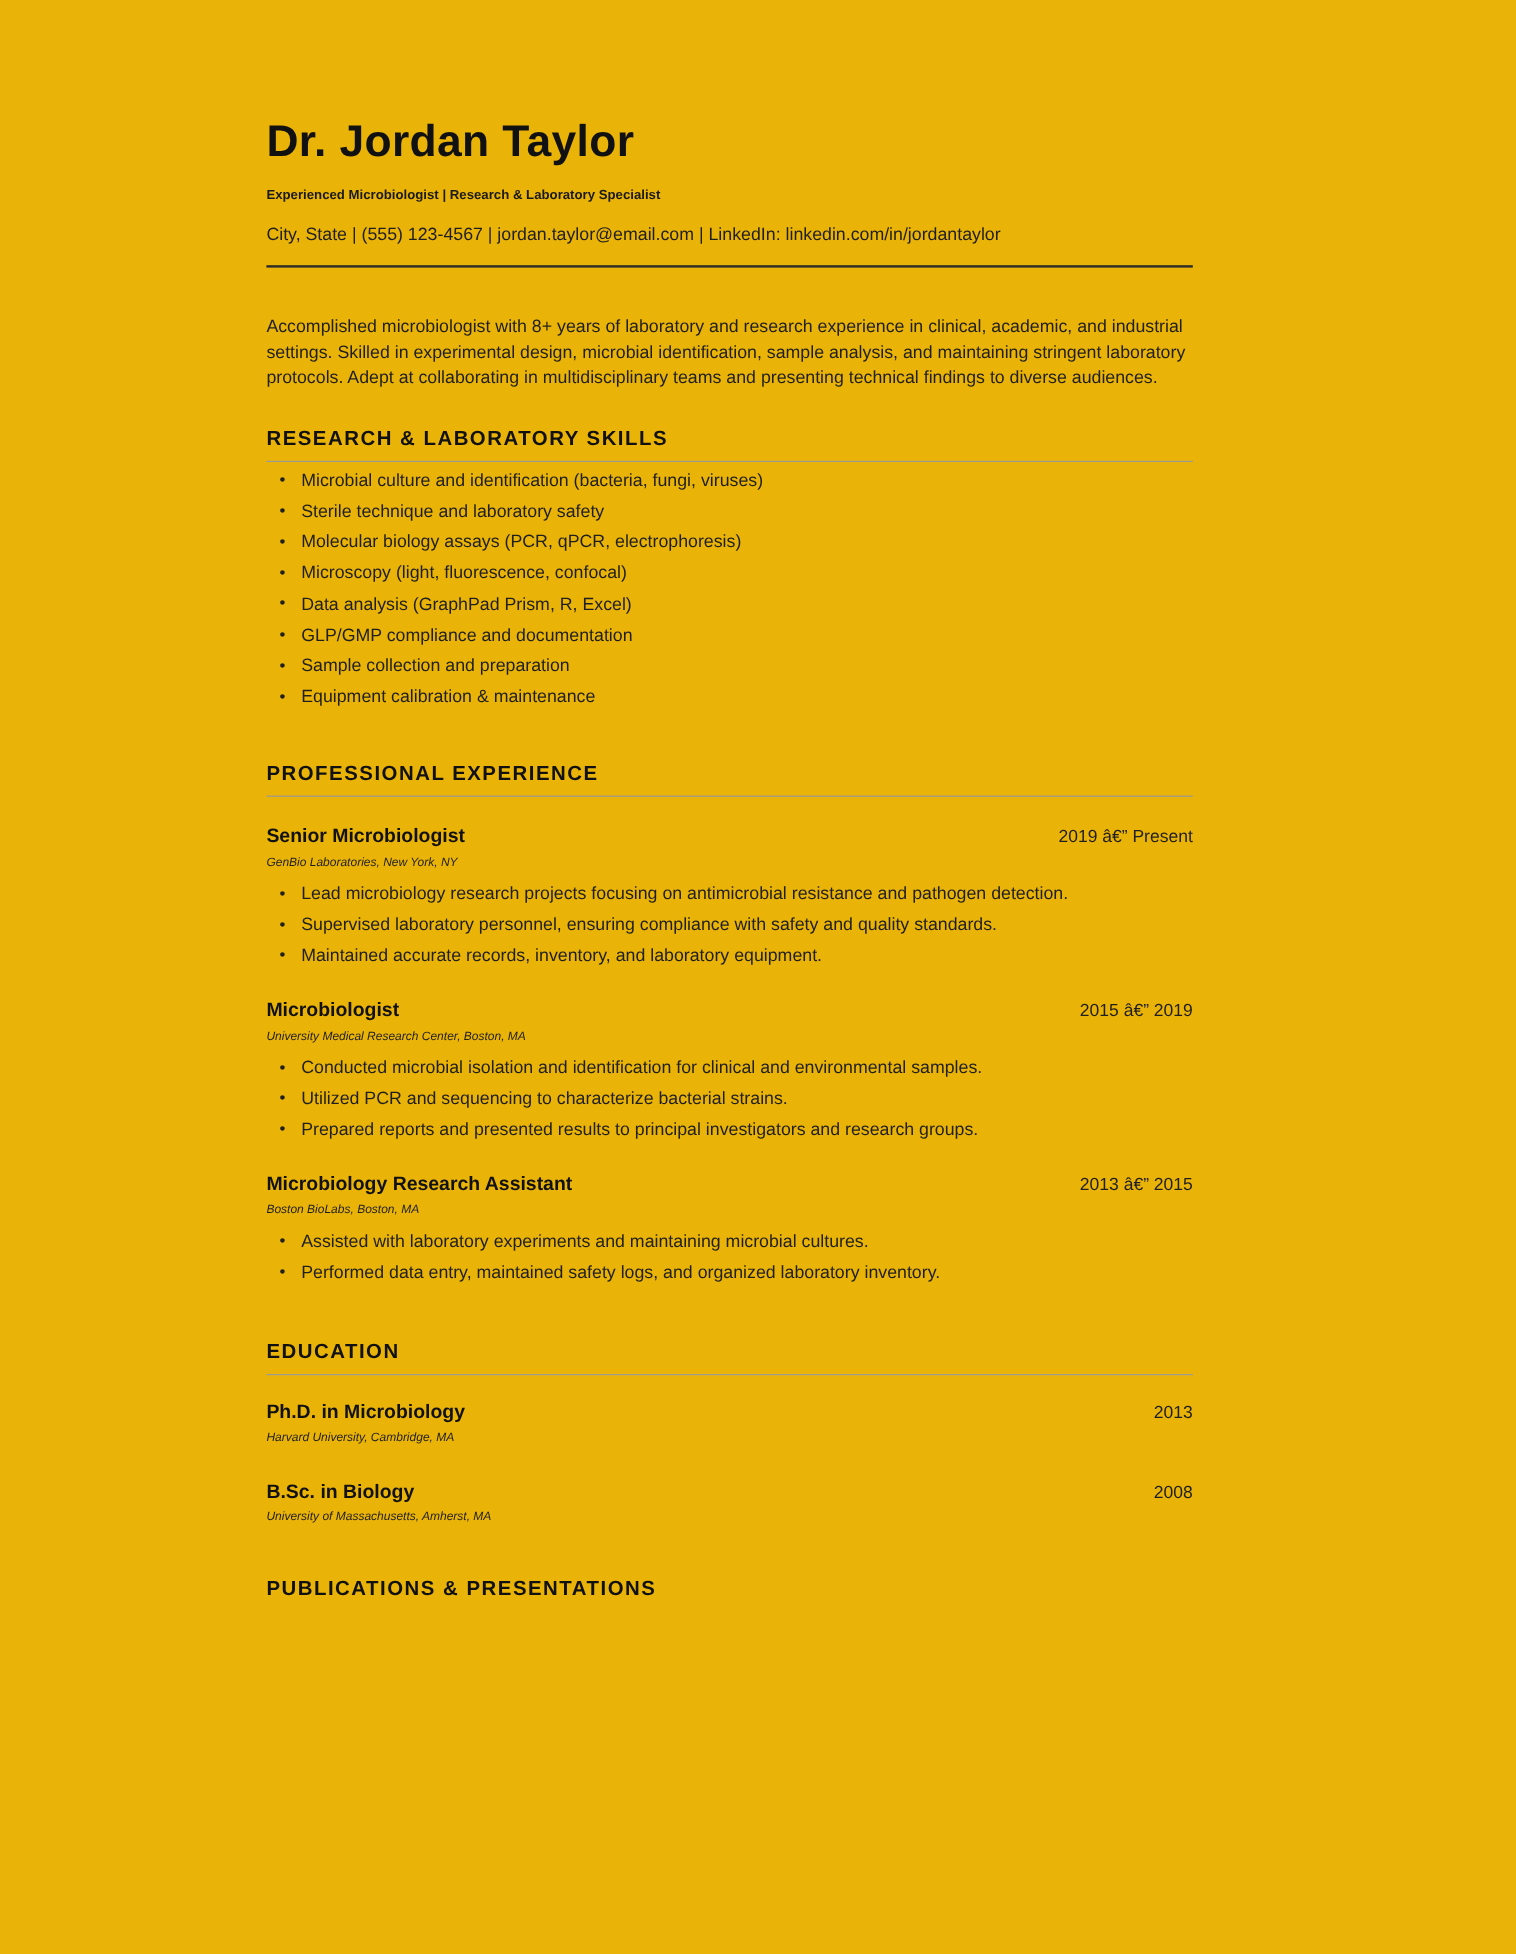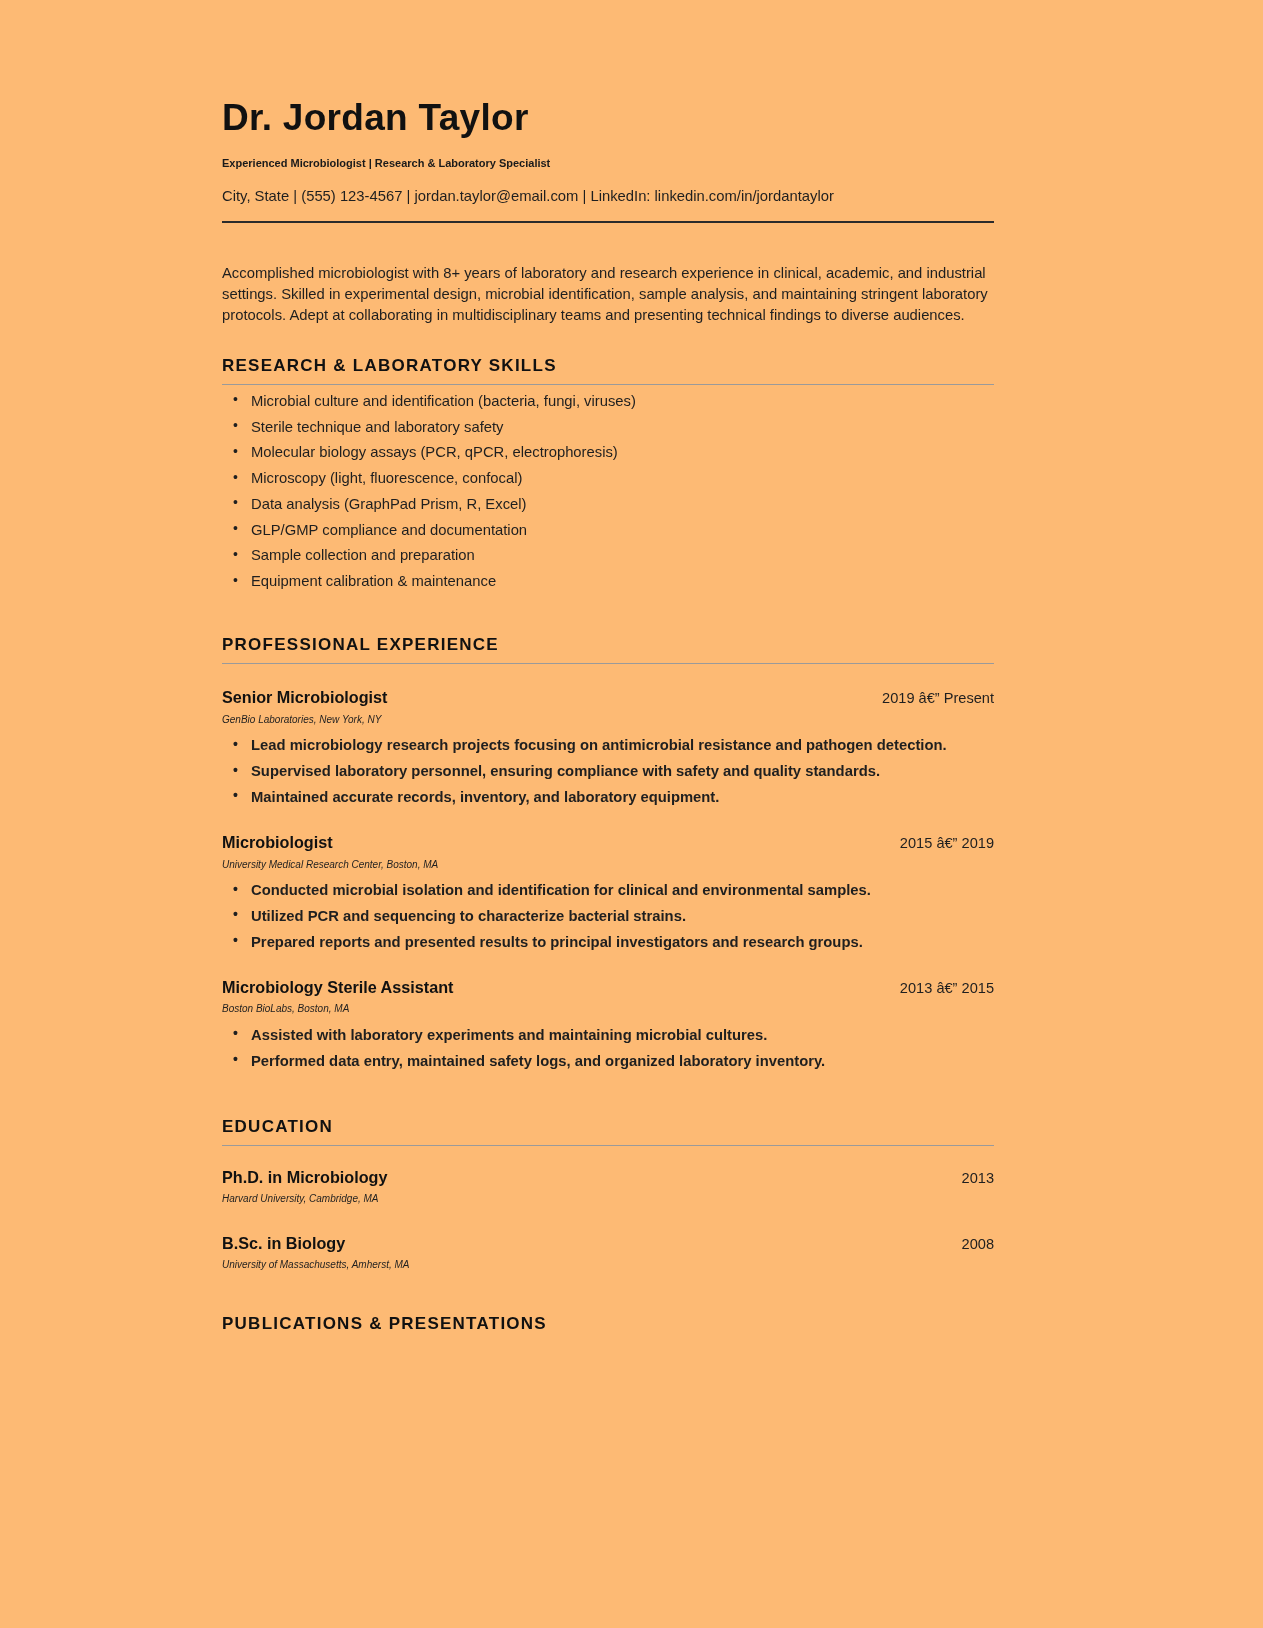--- a/index.html
+++ b/index.html
@@ -15,21 +15,21 @@
     overflow: hidden;
     position: relative;
   }
 
   .page {
     position: absolute;
     left: 0;
     top: 0;
     width: 1263px;
     height: 1628px;
-    background: #fdba74;
+    background: #eab308;
     overflow: hidden;
   }
 
   .doc {
     position: absolute;
     left: 222px;
     top: 0;
     width: 772px;
   }
 
@@ -137,21 +137,20 @@
   }
   .entry-org {
     font-size: 10px;
     font-style: italic;
     color: #1f1f1f;
     margin-top: 6px;
     line-height: 1.25;
   }
   .entry .bullets {
     margin-top: 9px;
-    font-weight: bold;
   }
 
   .exp-first { margin-top: 24px; }
   .edu-first { margin-top: 22px; }
   .edu-entry { margin-top: 28px; }
 
   .section-experience { margin-top: 44px; }
   .section-education  { margin-top: 46px; }
 
   
@@ -219,21 +218,21 @@
         <div class="entry-org">University Medical Research Center, Boston, MA</div>
         <ul class="bullets">
           <li>Conducted microbial isolation and identification for clinical and environmental samples.</li>
           <li>Utilized PCR and sequencing to characterize bacterial strains.</li>
           <li>Prepared reports and presented results to principal investigators and research groups.</li>
         </ul>
       </div>
 
       <div class="entry">
         <div class="entry-head">
-          <div class="entry-title">Microbiology Sterile Assistant</div>
+          <div class="entry-title">Microbiology Research Assistant</div>
           <div class="entry-date">2013 â€” 2015</div>
         </div>
         <div class="entry-org">Boston BioLabs, Boston, MA</div>
         <ul class="bullets">
           <li>Assisted with laboratory experiments and maintaining microbial cultures.</li>
           <li>Performed data entry, maintained safety logs, and organized laboratory inventory.</li>
         </ul>
       </div>
     </div>
 

